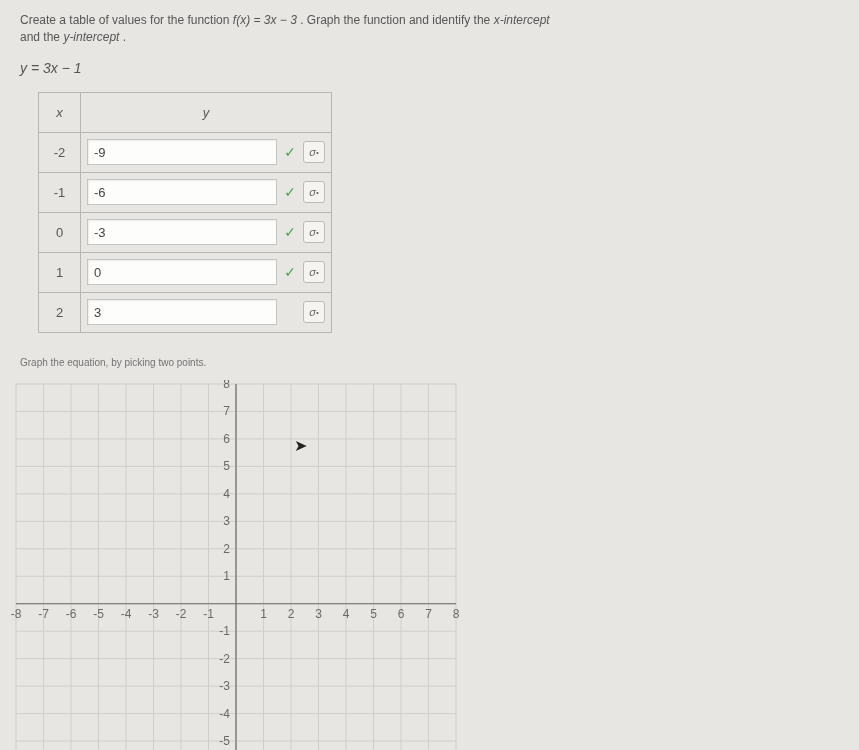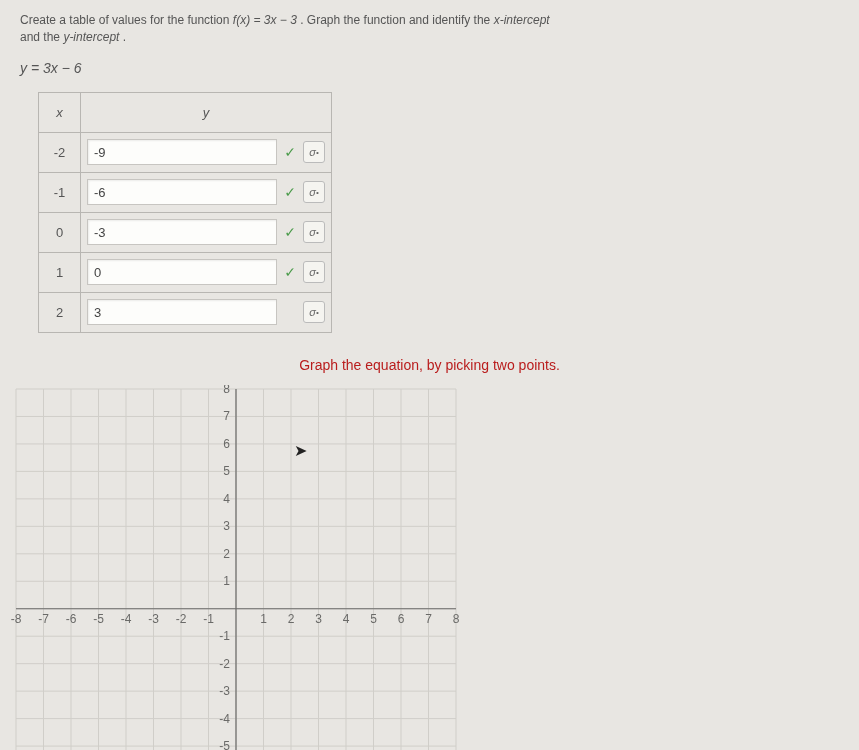--- a/index.html
+++ b/index.html
@@ -67,24 +67,23 @@
       display: inline-flex;
       align-items: center;
       justify-content: center;
       font-size: 11px;
       font-style: italic;
       color: #666;
       cursor: pointer;
     }
     .sigma-btn sup { font-size: 8px; }
     .graph-instruction {
-      font-size: 14px;
-      color: #b91c1c;
+      font-size: 10px;
+      color: #737373;
       margin-bottom: 12px;
-      text-align: center;
     }
     .graph-container {
       position: relative;
       width: 460px;
       height: 420px;
       margin-left: -14px;
     }
     .graph-svg { display: block; }
     .grid-line { stroke: #d0cec9; stroke-width: 1; }
     .axis-line { stroke: #6a6a68; stroke-width: 1.2; }
@@ -103,21 +102,21 @@
 <div class="instructions">
   <span>Create a table of values for the function </span>
   <span class="func-var">f(x) = 3x − 3</span>
   <span>. Graph the function and identify the </span>
   <span class="func-var">x-intercept</span><br>
   <span>and the </span>
   <span class="func-var">y-intercept</span>
   <span>.</span>
 </div>
 
-<div class="equation">y = 3x − 6</div>
+<div class="equation">y = 3x − 1</div>
 
 <table class="value-table">
   <thead>
     <tr>
       <th class="x-col">x</th>
       <th class="y-col" colspan="1">y</th>
     </tr>
   </thead>
   <tbody>
     <tr>

